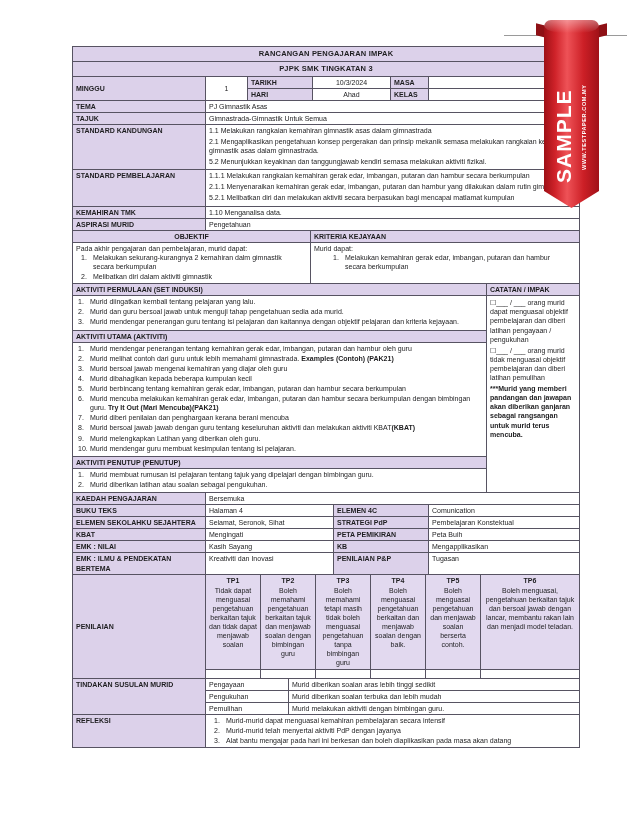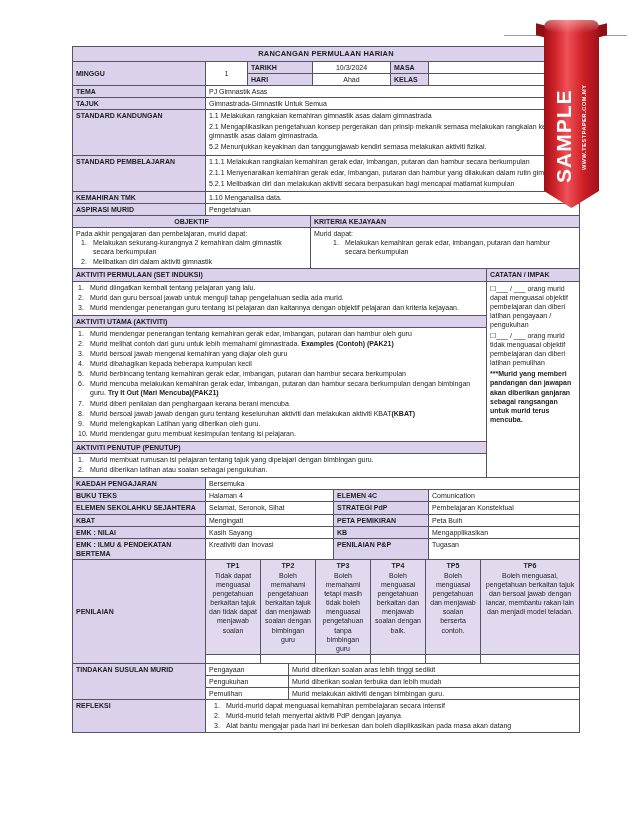--- a/index.html
+++ b/index.html
@@ -88,21 +88,24 @@
   .vtext.big { font-size:21px; font-weight:bold; letter-spacing:1px; left:8px; top:163px; }
   .vtext.small { font-size:5.5px; font-weight:bold; letter-spacing:.6px; left:37px; top:150px; }
 </style>
 </head>
 <body>
 
 <div class="page">
   <div class="doc">
 
     <div class="row">
-        <div class="cell lav title grow">RANCANGAN PERMULAAN HARIAN</div>
+        <div class="cell lav title grow">RANCANGAN PENGAJARAN IMPAK</div>
+      </div>
+    <div class="row">
+        <div class="cell lav title grow">PJPK SMK TINGKATAN 3</div>
       </div>
 
     <div class="row">
       <div class="cell lav bold w133 vc">MINGGU</div>
       <div class="cell ctr w42 vc" style="justify-content:center">1</div>
       <div class="inforight">
         <div class="ir">
           <div class="cell lav bold w65">TARIKH</div>
           <div class="cell ctr w78" style="justify-content:center">10/3/2024</div>
           <div class="cell lav bold w38">MASA</div>

